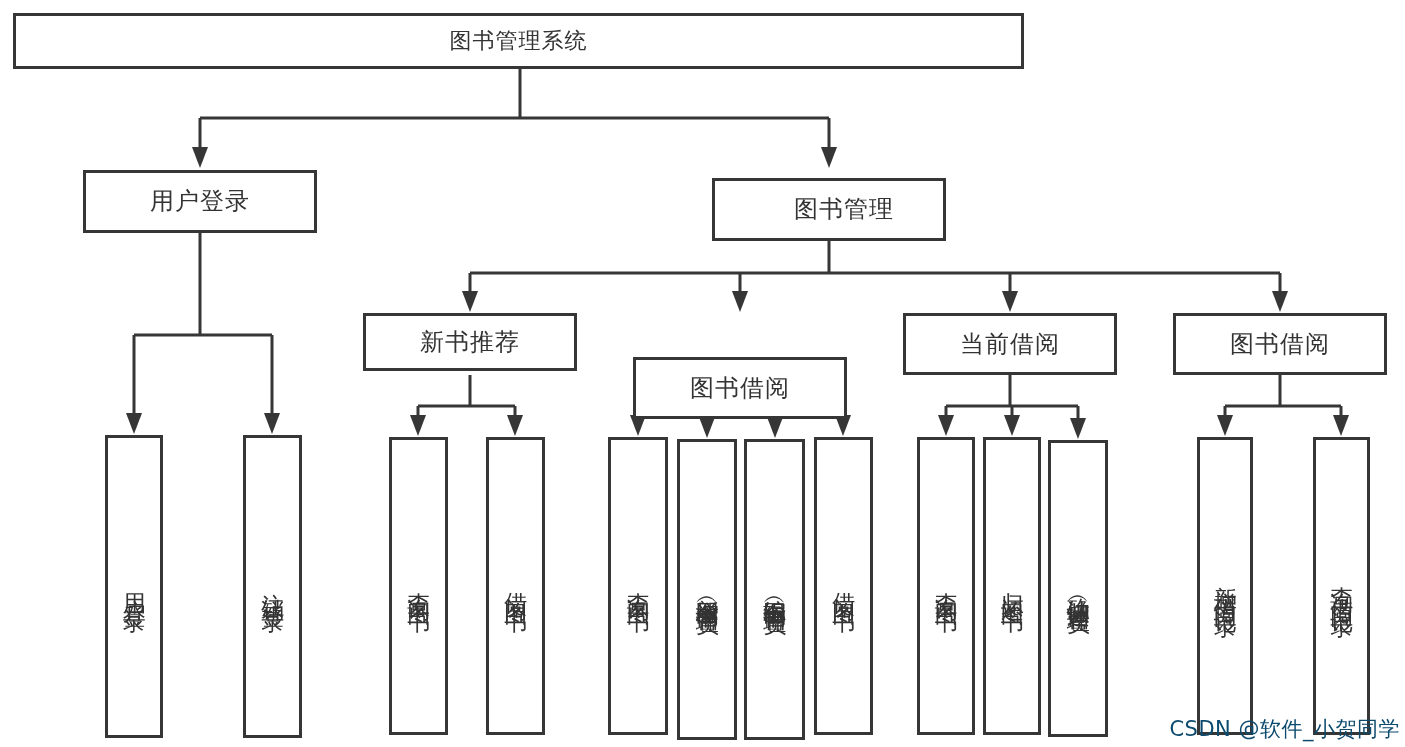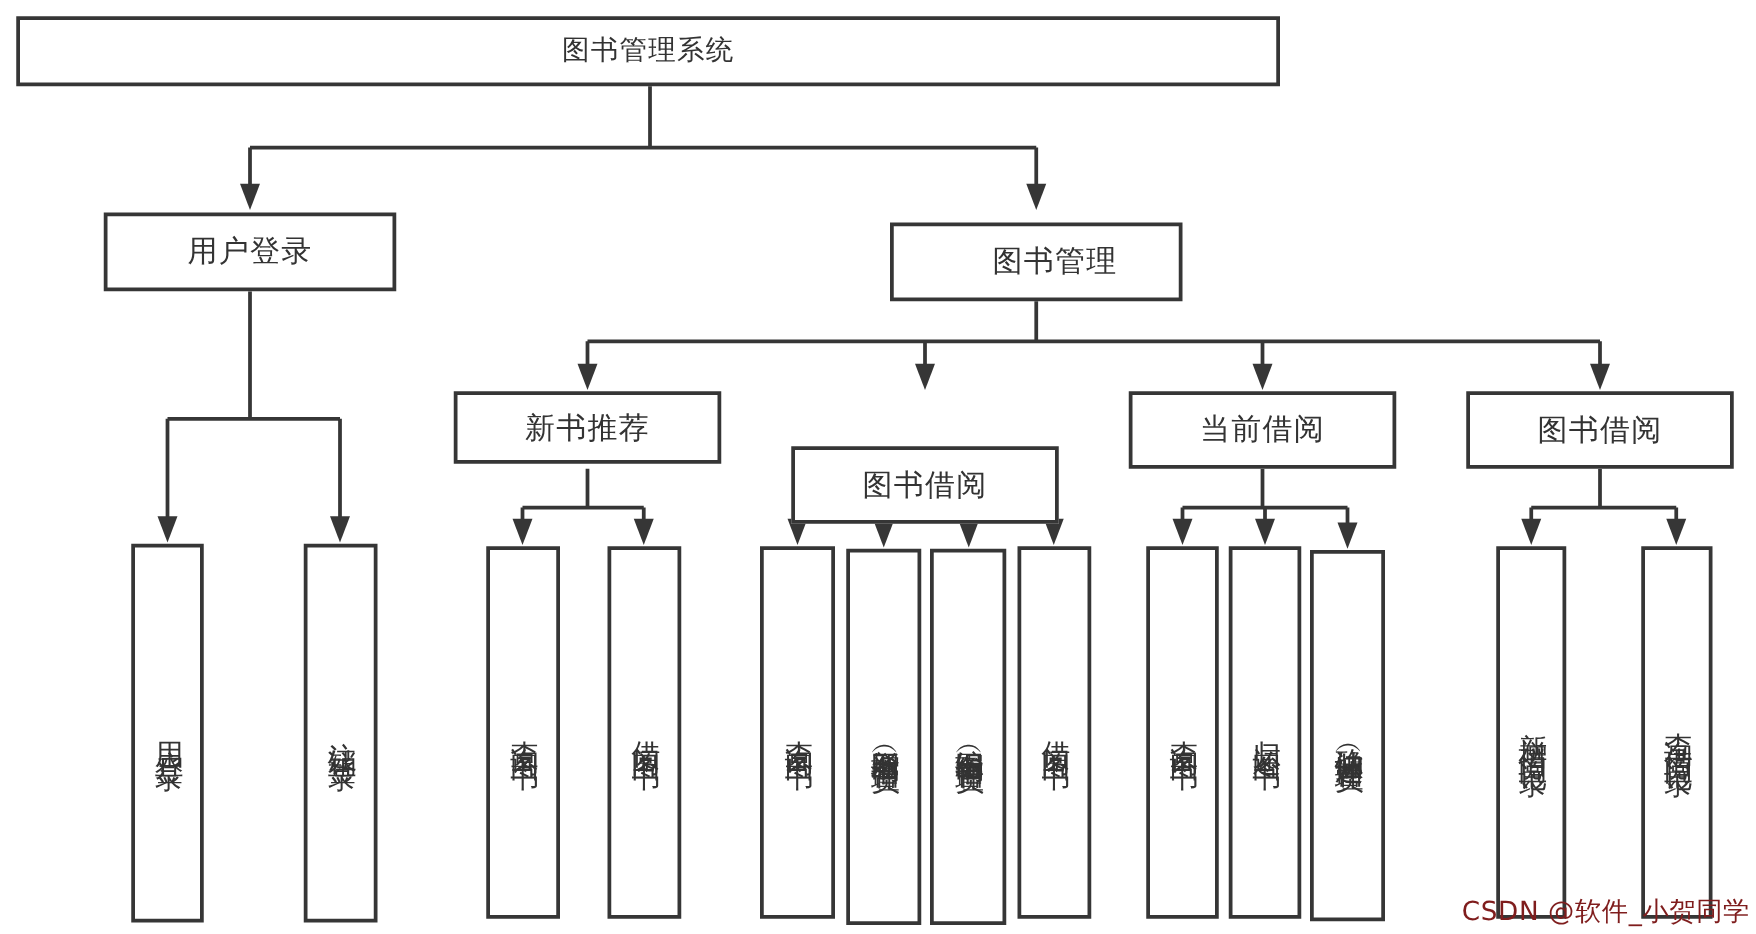--- a/index.html
+++ b/index.html
@@ -39,21 +39,21 @@
     letter-spacing: 6px;
     white-space: nowrap;
   }
   .node.vert.tight { letter-spacing: 2px; }
   .watermark {
     position: absolute;
     right: 5px;
     bottom: 4px;
     font-size: 21px;
     letter-spacing: 0.5px;
-    color: #7f1d1d;
+    color: #0c4a6e;
     background: transparent;
   }
 </style>
 </head>
 <body>
 
 <div class="stage">
 
   <svg class="wires" width="1405" height="747" viewBox="0 0 1405 747" aria-hidden="true">
     <g stroke="#363636" stroke-width="3" fill="none">

